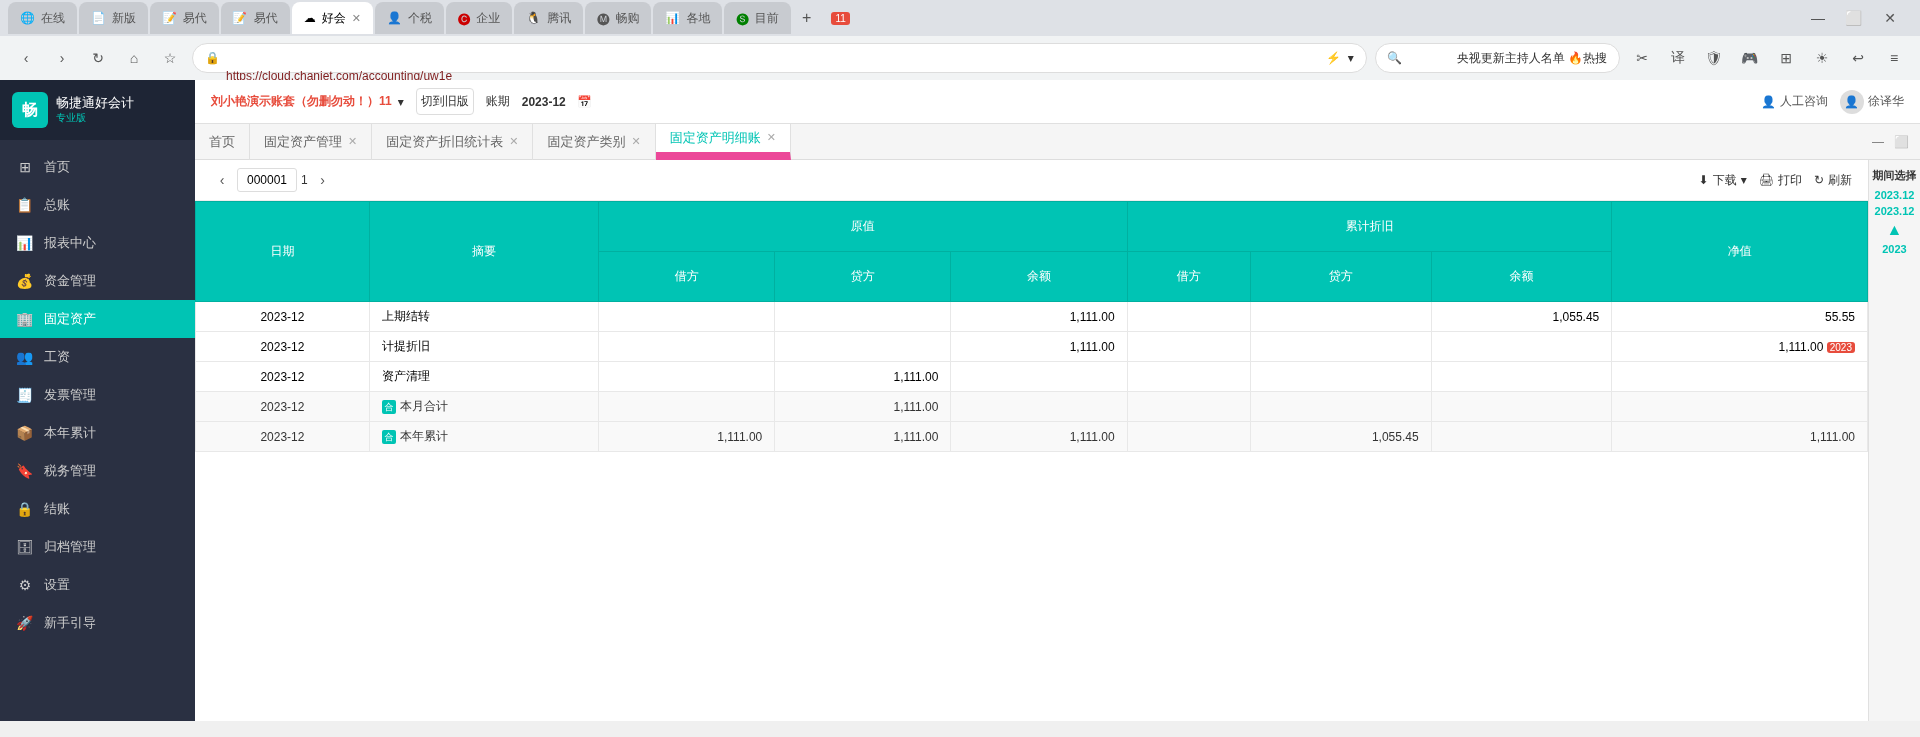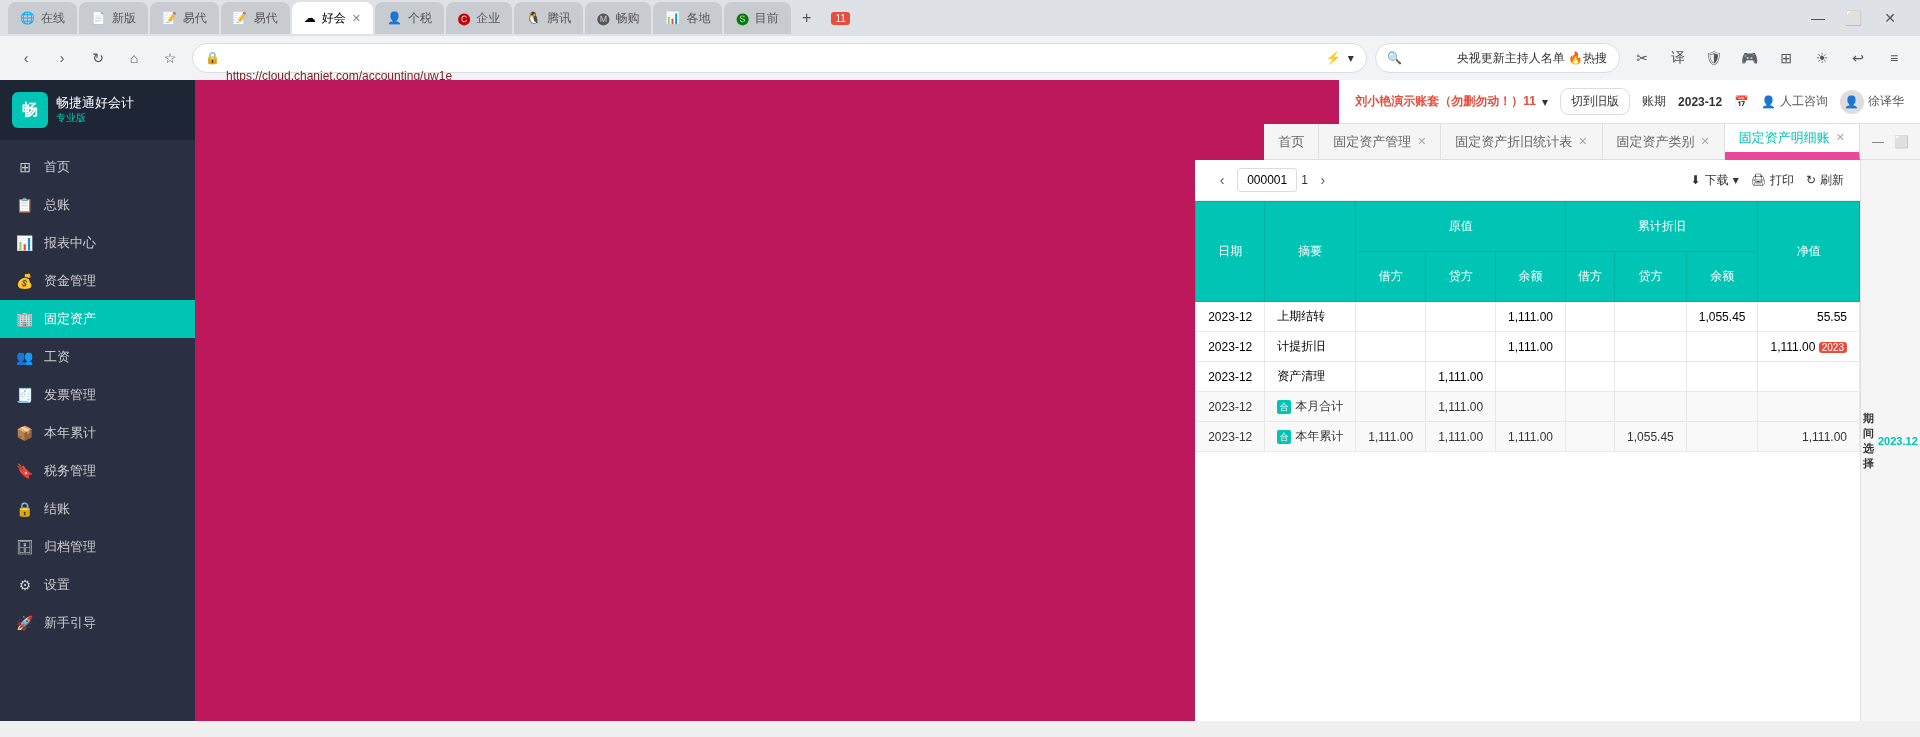--- a/index.html
+++ b/index.html
@@ -30,28 +30,28 @@
     .sidebar-logo { display: flex; align-items: center; padding: 12px; gap: 8px; background: #1e2535; }
     .logo-icon { width: 36px; height: 36px; background: #00c4b4; border-radius: 6px; display: flex; align-items: center; justify-content: center; color: #fff; font-size: 16px; font-weight: bold; }
     .logo-text { font-size: 13px; color: #fff; line-height: 1.3; }
     .logo-edition { font-size: 10px; color: #00c4b4; }
     .sidebar-menu { flex: 1; padding: 8px 0; }
     .sidebar-item { display: flex; align-items: center; padding: 10px 16px; gap: 10px; cursor: pointer; color: #ccc; font-size: 13px; }
     .sidebar-item.active { background: #00c4b4; color: #fff; }
     .sidebar-item-icon { width: 18px; height: 18px; display: flex; align-items: center; justify-content: center; font-size: 14px; }
 
     
-    .main-content { flex: 1; display: flex; flex-direction: column; background: #be185d; align-items: flex-end; }
+    .main-content { flex: 1; display: flex; flex-direction: column; background: #86efac; }
 
     
     .top-bar { height: 44px; background: #fff; display: flex; align-items: center; padding: 0 16px; gap: 12px; border-bottom: 1px solid #e0e0e0; }
     .company-selector { display: flex; align-items: center; gap: 6px; font-size: 12px; color: #333; cursor: pointer; }
     .company-name { color: #e74c3c; font-weight: bold; }
     .top-bar-actions { margin-left: auto; display: flex; align-items: center; gap: 12px; }
-    .switch-btn { background: #fff; border: 1px solid #ddd; border-radius: 9px; padding: 4px 10px; font-size: 12px; cursor: pointer; color: #333; }
+    .switch-btn { background: #fff; border: 1px solid #ddd; border-radius: 4px; padding: 4px 4px; font-size: 12px; cursor: pointer; color: #333; }
     .help-btn { display: flex; align-items: center; gap: 4px; font-size: 12px; color: #555; cursor: pointer; }
     .user-btn { display: flex; align-items: center; gap: 4px; font-size: 12px; color: #555; cursor: pointer; }
 
     
     .tabs-bar { height: 36px; background: #f5f5f5; display: flex; align-items: center; border-bottom: 1px solid #ddd; padding: 0 0; }
     .app-tab { display: flex; align-items: center; height: 36px; padding: 0 14px; font-size: 13px; cursor: pointer; color: #666; gap: 6px; border-right: 1px solid #e0e0e0; }
     .app-tab.active { background: #fff; color: #00c4b4; border-bottom: 8px solid #ec4899; }
     .app-tab-close { color: #aaa; font-size: 11px; cursor: pointer; }
     .tab-minimize { margin-left: auto; display: flex; align-items: center; gap: 4px; padding: 0 8px; }
     .tab-win-btn { width: 20px; height: 20px; display: flex; align-items: center; justify-content: center; cursor: pointer; color: #777; font-size: 12px; }
@@ -75,21 +75,21 @@
     .table-header-sub { background: #00c4b4; color: #fff; }
     th { padding: 16px 12px; text-align: center; font-size: 12px; font-weight: normal; border: 1px solid #00b0a0; white-space: nowrap; }
     td { padding: 6px 12px; text-align: center; font-size: 12px; border: 1px solid #e8e8e8; white-space: nowrap; }
     .td-left { text-align: left; }
     .td-right { text-align: right; }
     .row-summary { background: #f9f9f9; }
     .row-summary td { color: #333; }
     .summary-icon { display: inline-block; width: 14px; height: 14px; background: #00c4b4; border-radius: 2px; color: #fff; font-size: 9px; text-align: center; line-height: 14px; margin-right: 4px; }
 
     
-    .period-selector { width: 60px; background: #f5f5f5; border-left: 1px solid #e0e0e0; display: flex; flex-direction: row; align-items: center; padding: 4px 0; font-size: 11px; color: #333; }
+    .period-selector { width: 52px; background: #f5f5f5; border-left: 1px solid #e0e0e0; display: flex; flex-direction: column; align-items: center; padding: 4px 0; font-size: 11px; color: #333; }
     .period-title { writing-mode: horizontal-tb; font-size: 11px; color: #333; padding: 4px 2px; text-align: center; font-weight: bold; }
     .period-year { font-size: 11px; color: #00c4b4; padding: 2px; font-weight: bold; text-align: center; }
     .period-month { width: 40px; height: 22px; display: flex; align-items: center; justify-content: center; cursor: pointer; color: #333; font-size: 11px; border-radius: 3px; margin: 1px 0; }
     .period-month.active { background: #00c4b4; color: #fff; }
     .period-scroll-up { width: 40px; height: 22px; display: flex; align-items: center; justify-content: center; cursor: pointer; color: #00c4b4; font-size: 16px; }
   </style>
 </head>
 <body>
 
 <div class="browser-chrome">

